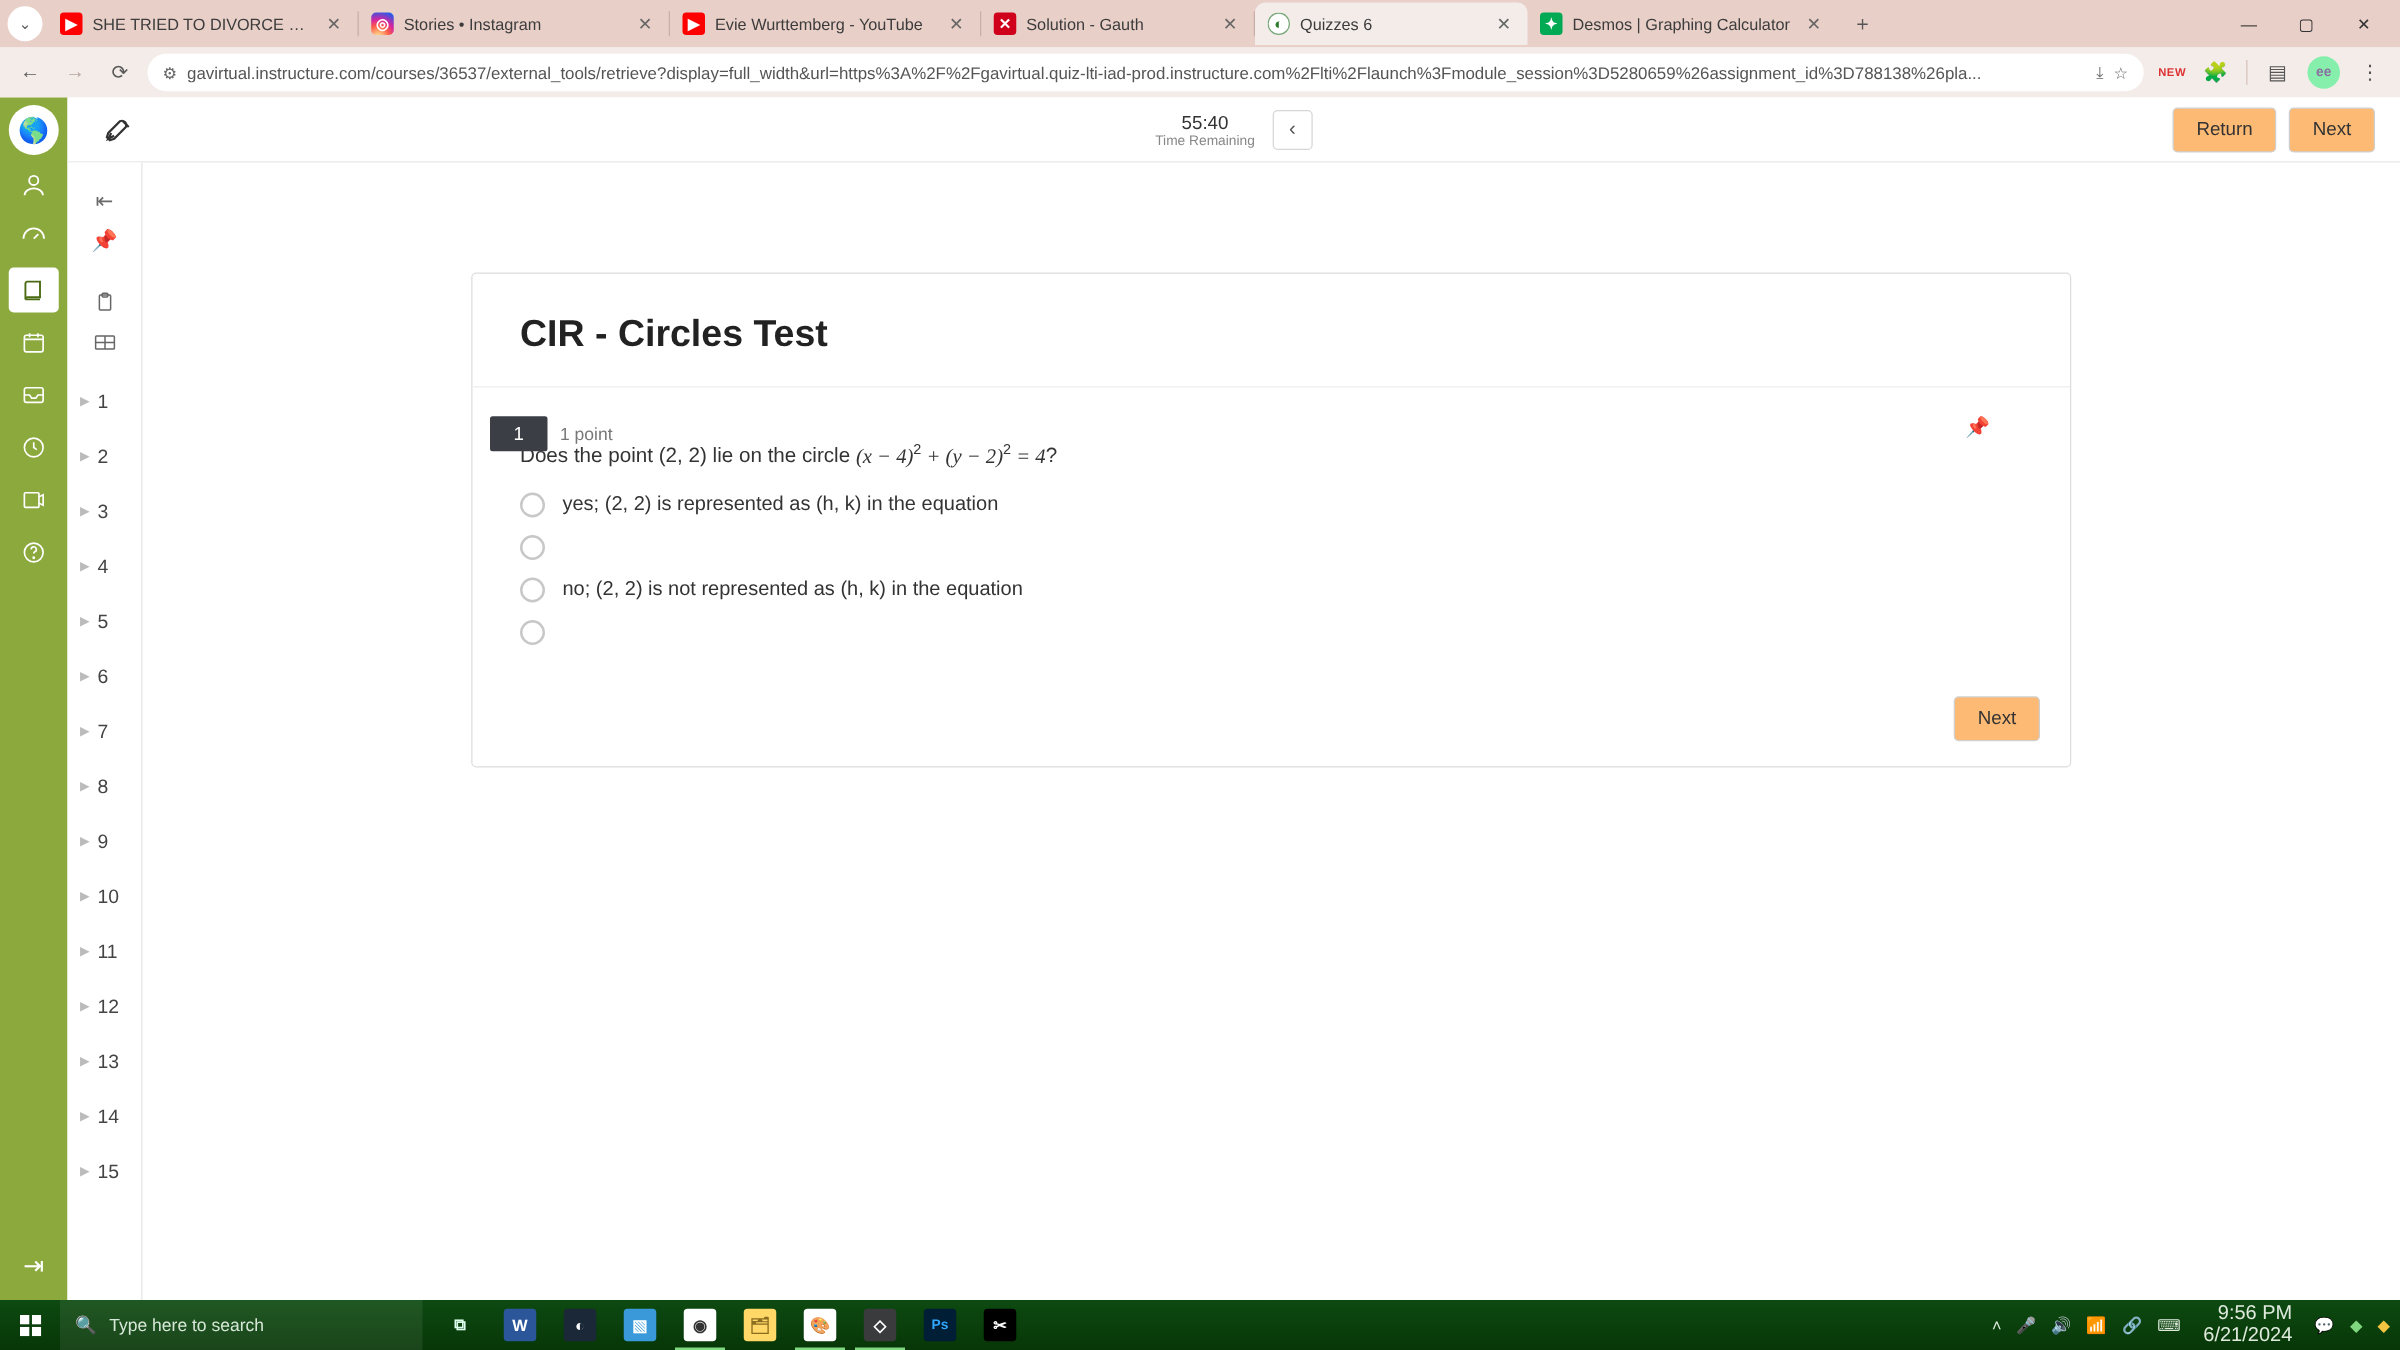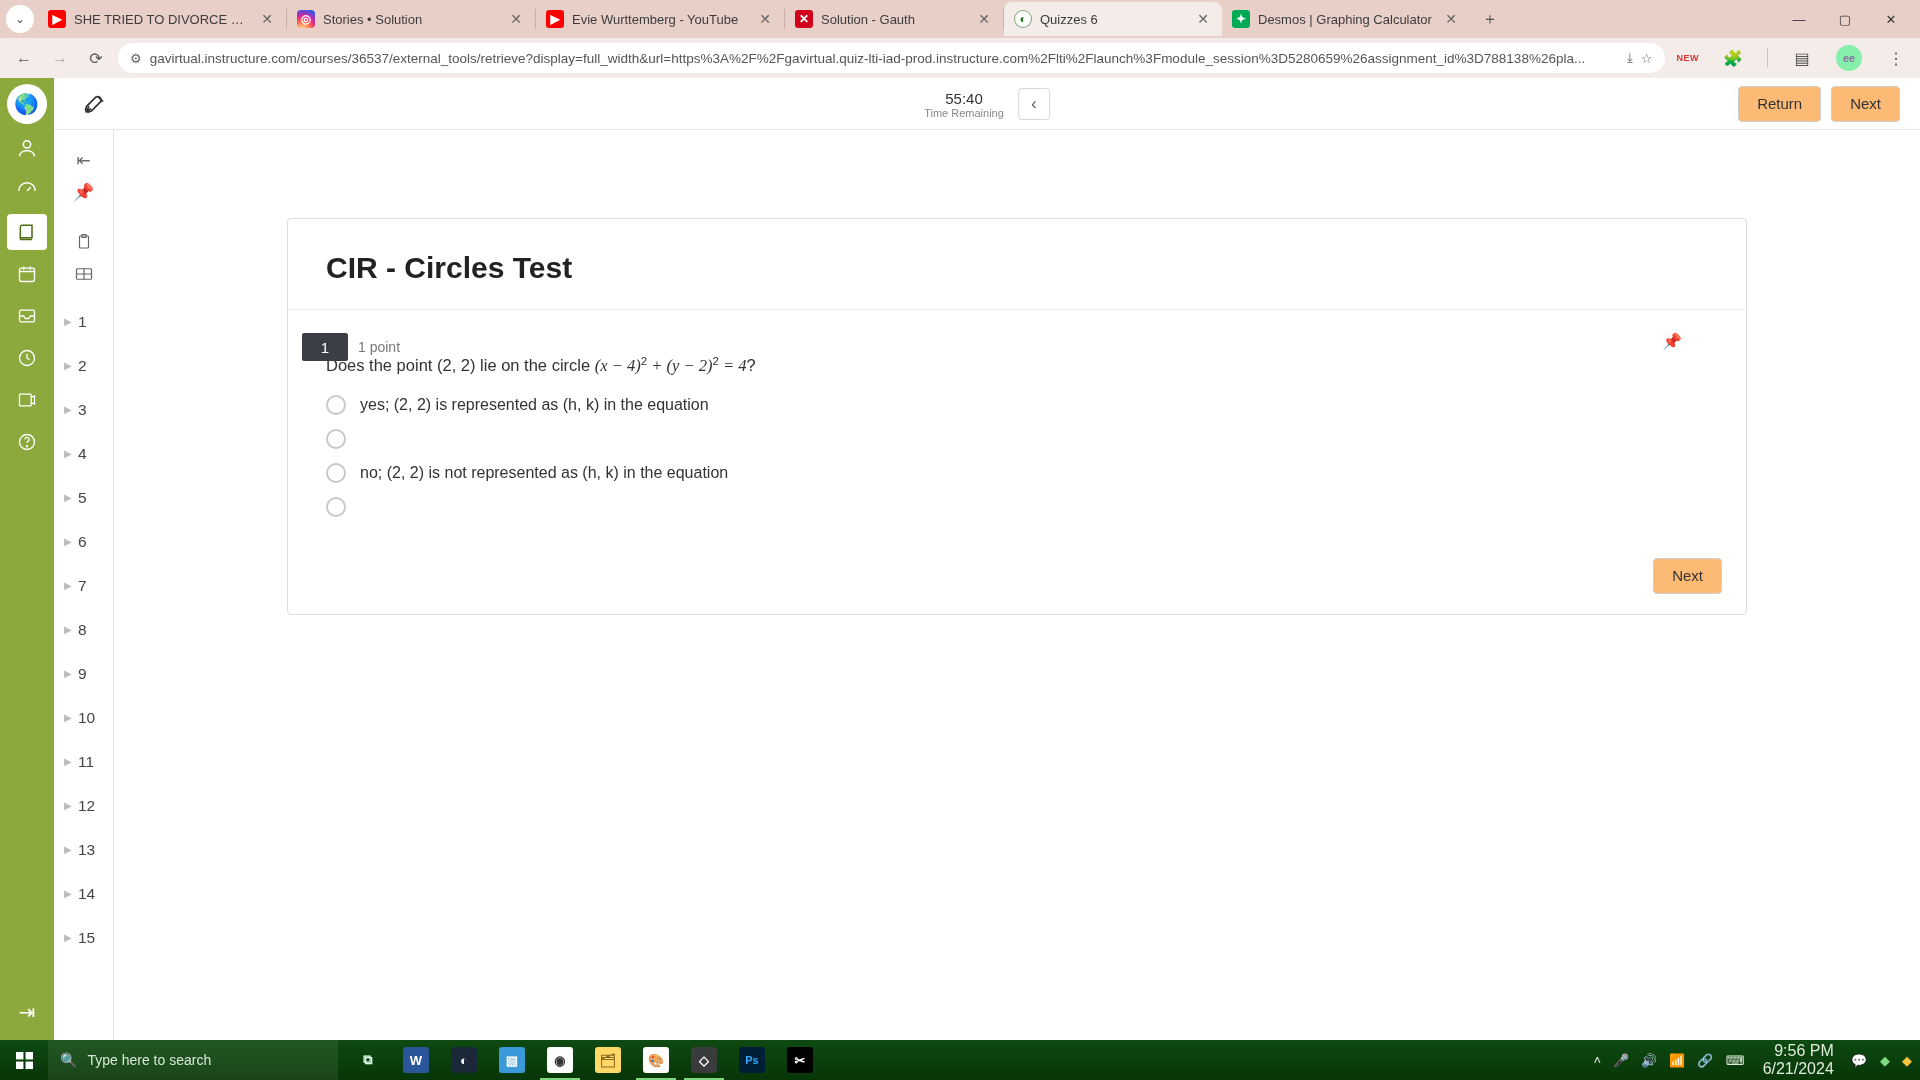--- a/index.html
+++ b/index.html
@@ -22,21 +22,21 @@
   .fav-gauth { background:#d0021b; color:#fff; border-radius:3px; font-size:10px; font-weight:bold;}
   .fav-quiz { background:#fff; color:#2a7a2a; border-radius:9px; font-size:13px; box-shadow: inset 0 0 0 1px #7aa77a;}
   .fav-desmos { background:#0a5; color:#fff; border-radius:3px; font-size:11px; font-weight:bold;}
 
   
   .chrome-addr { height: 40px; background:#f3ece9; display:flex; align-items:center; padding: 0 10px; gap:8px;}
   .nav-btn { width:28px; height:28px; display:flex; align-items:center; justify-content:center; color:#5a5a5a; font-size:16px; border-radius:14px;}
   .nav-btn.disabled { color:#b9a7a1;}
   .omnibox { flex:1; height:30px; background:#fff; border-radius:15px; display:flex; align-items:center; padding:0 12px; gap:8px; color:#555; font-size:13.5px;}
   .om-icon { font-size:13px; color:#666;}
-  .addr-icons { display:flex; align-items:center; gap:24px; padding: 0 4px;}
+  .addr-icons { display:flex; align-items:center; gap:14px; padding: 0 4px;}
   .addr-icons .ic { width:20px; height:20px; display:flex; align-items:center; justify-content:center; color:#555; font-size:16px;}
   .addr-sep { width:1px; height:20px; background:#d7c2bb;}
   .ext-badge { font-size:9px; font-weight:bold; color:#d33; letter-spacing:0.5px;}
   .avatar-circle { width:26px; height:26px; border-radius:13px; background:#86efac; display:flex; align-items:center; justify-content:center; font-size:11px; font-weight:bold; color:#8a6fa0;}
 
   
   .app { position:absolute; top:78px; left:0; right:0; bottom:40px; display:flex; }
   .canvas-rail { width:54px; background:#8ca93e; display:flex; flex-direction:column; align-items:center; padding-top:6px; gap:6px;}
   .canvas-logo { width:40px; height:40px; border-radius:20px; background:#fff; display:flex; align-items:center; justify-content:center; font-size:20px;}
   .canvas-rail .rail-ic { width:40px; height:36px; display:flex; align-items:center; justify-content:center; color:#fff; font-size:19px; border-radius:4px;}
@@ -57,21 +57,21 @@
   .qt-center { position:absolute; left:50%; top:0; height:52px; transform:translateX(-50%); display:flex; align-items:center; gap:14px;}
   .qt-time { text-align:center;}
   .qt-time .t { font-size:15px; color:#333;}
   .qt-time .lbl { font-size:11px; color:#888;}
   .qt-arrow { width:32px; height:32px; border:1px solid #d6d6d6; border-radius:4px; display:flex; align-items:center; justify-content:center; color:#555;}
   .qt-right { margin-left:auto; display:flex; gap:10px;}
   .btn { height:36px; padding: 0 18px; border:1px solid #cfcfcf; border-radius:4px; background:#fdba74; color:#333; font-size:15px; display:flex; align-items:center;}
 
   
   .card-area { padding: 88px 0 40px 0; display:flex; justify-content:center;}
-  .card { width:1460px; border:1px solid #ddd; border-radius:4px; background:#fff;}
+  .card { width:1280px; border:1px solid #ddd; border-radius:4px; background:#fff;}
   .card-header { padding: 32px 38px 24px; border-bottom:1px solid #eee;}
   .card-header h1 { font-size:30px; font-weight:700; color:#222;}
   .q-row { position:relative;}
   .q-badge-wrap { position:absolute; left:-24px; top:5px; display:flex; align-items:center; gap:10px;}
   .q-badge { background:#3b3f45; color:#fff; width:46px; height:28px; display:flex; align-items:center; justify-content:center; font-size:15px; border-radius:2px;}
   .q-points { font-size:14px; color:#777;}
   .q-body { padding: 18px 38px 24px;}
   .q-pin { position:absolute; right:26px; top:4px; color:#999; font-size:16px;}
   .q-stem { font-size:16.5px; color:#333; padding: 26px 0 12px;}
   .q-stem .math { font-family: "Cambria Math", "Times New Roman", serif; font-style:italic;}
@@ -102,21 +102,21 @@
 
   <div class="tab" style="width:248px">
     <span class="fav fav-yt">▶</span>
     <span class="title">SHE TRIED TO DIVORCE HER H</span>
     <span class="close">✕</span>
   </div>
   <div class="tab-sep"></div>
 
   <div class="tab" style="width:248px">
     <span class="fav fav-ig">◎</span>
-    <span class="title">Stories • Solution</span>
+    <span class="title">Stories • Instagram</span>
     <span class="close">✕</span>
   </div>
   <div class="tab-sep"></div>
 
   <div class="tab" style="width:248px">
     <span class="fav fav-yt">▶</span>
     <span class="title">Evie Wurttemberg - YouTube</span>
     <span class="close">✕</span>
   </div>
   <div class="tab-sep"></div>

